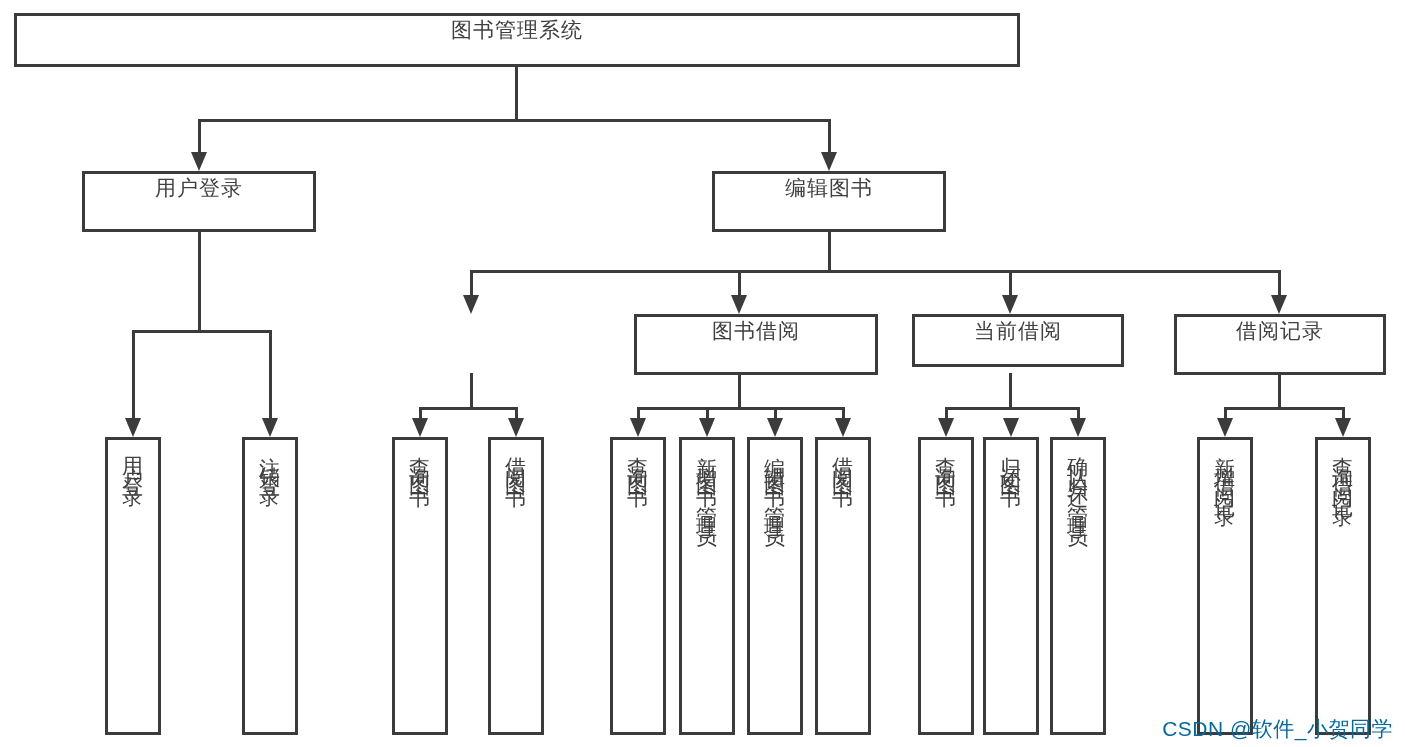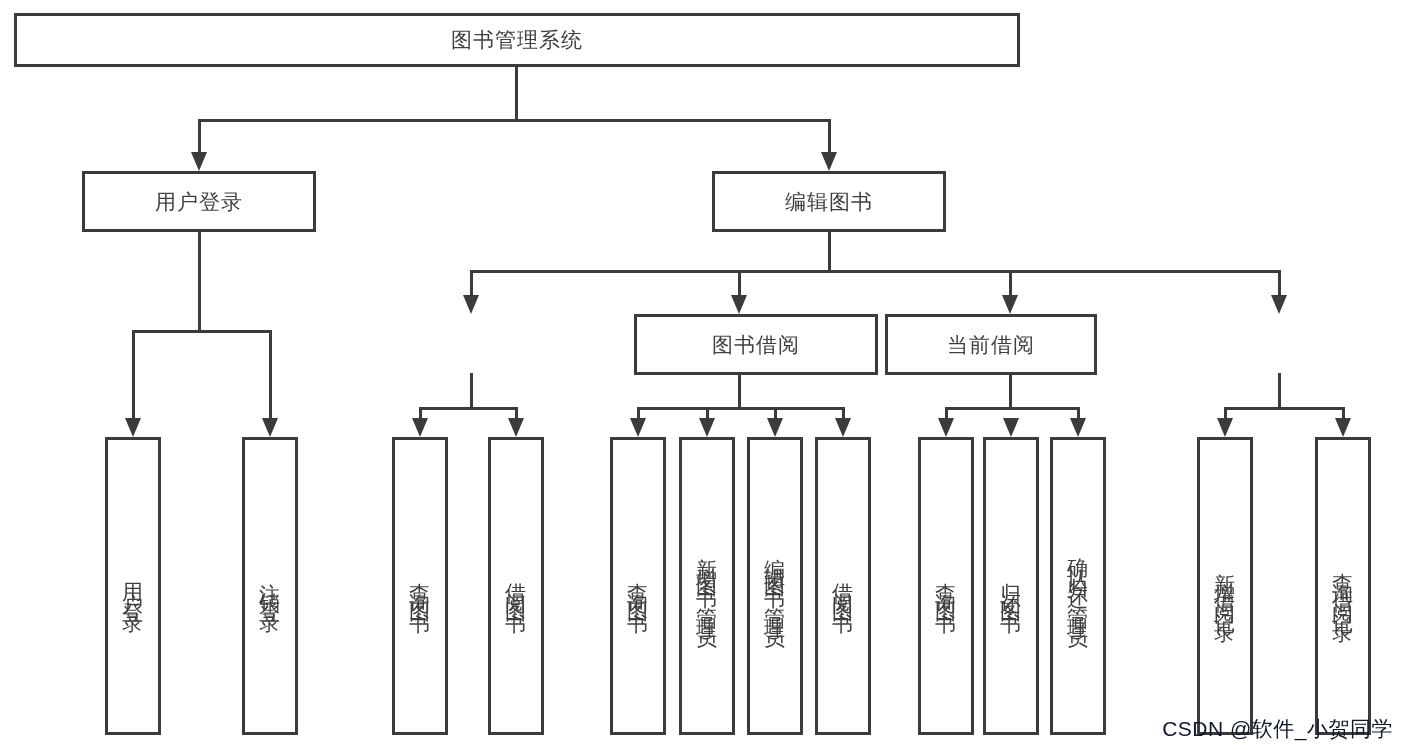--- a/index.html
+++ b/index.html
@@ -9,21 +9,21 @@
     background:#ffffff;
     font-family:"Liberation Sans","DejaVu Sans",sans-serif;
     overflow:hidden;
   }
   .node{
     position:absolute;
     box-sizing:border-box;
     border:3px solid #3b3b3b;
     background:#ffffff;
     display:flex;
-    align-items:center;
+    align-items:flex-start;
     justify-content:center;
     color:#3f3f3f;
     font-size:21px;
     letter-spacing:1px;
     z-index:2;
   }
   .node.vbox .vtext{
     writing-mode:vertical-rl;
     text-orientation:mixed;
     letter-spacing:10px;
@@ -36,21 +36,21 @@
   .arrow{
     position:absolute;width:0;height:0;
     border-left:8px solid transparent;
     border-right:8px solid transparent;
     border-top:19px solid #3b3b3b;
     z-index:1;
   }
   .watermark{
     position:absolute;
     right:12px;bottom:4px;
-    color:#0f172a;
+    color:#0369a1;
     font-size:21px;
     letter-spacing:0.5px;
     z-index:3;
     white-space:nowrap;
   }
 </style>
 </head>
 <body>
 
 <div class="canvas">
@@ -62,22 +62,25 @@
   <div class="node" style="left:82px;top:171px;width:234px;height:61px">
     <span>用户登录</span>
   </div>
   <div class="node" style="left:712px;top:171px;width:234px;height:61px">
     <span>编辑图书</span>
   </div>
 
   <div class="node" style="left:634px;top:314px;width:244px;height:61px">
     <span>图书借阅</span>
   </div>
-  <div class="node" style="left:885px;top:314px;width:212px;height:61px">
+  <div class="node" style="left:912px;top:314px;width:212px;height:53px">
     <span>当前借阅</span>
+  </div>
+  <div class="node" style="left:1174px;top:314px;width:212px;height:61px">
+    <span>借阅记录</span>
   </div>
 
   <div class="node vbox" style="left:105px;top:437px;width:56px;height:298px">
     <span class="vtext">用户登录</span>
   </div>
   <div class="node vbox" style="left:242px;top:437px;width:56px;height:298px">
     <span class="vtext">注销登录</span>
   </div>
 
   <div class="node vbox" style="left:392px;top:437px;width:56px;height:298px">

